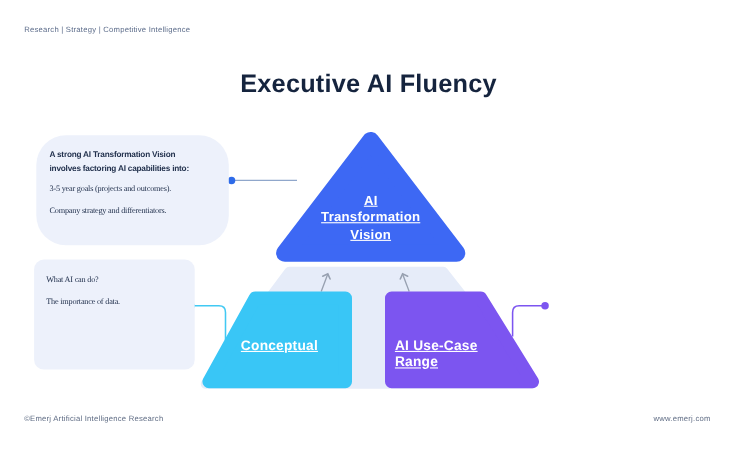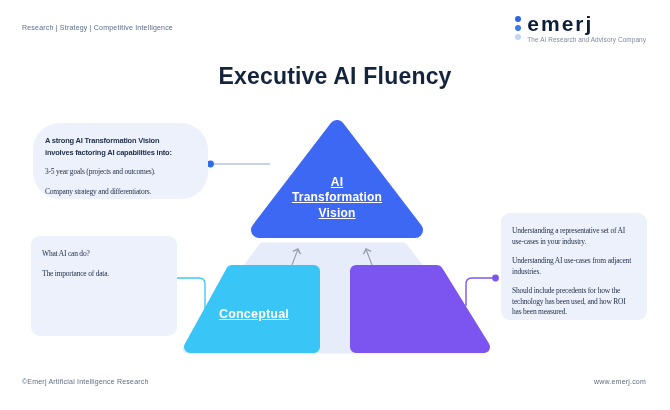--- a/index.html
+++ b/index.html
@@ -28,52 +28,41 @@
   }
   
   .callout{
     position:absolute;background:#edf1fb;border-radius:9px;color:#23324e;
     font-size:7.5px;letter-spacing:-0.2px;line-height:1.4;
   }
   .callout p{margin:0 0 9px 0;font-family:Liberation Serif, serif;}
   .callout p:last-child{margin-bottom:0;}
   .callout .bold{font-weight:700;margin-bottom:1px;}
   .callout .bold-group{margin-bottom:9px;}
-  .co-vision{left:33px;top:123px;width:175px;height:76px;padding:13px 12px;box-sizing:border-box;border-radius:27px;}
+  .co-vision{left:33px;top:123px;width:175px;height:100px;padding:13px 12px;box-sizing:border-box;border-radius:27px;}
   .co-understanding{left:31px;top:236px;width:146px;height:100px;padding:13px 11px;box-sizing:border-box;}
   .co-usecase{left:501px;top:213px;width:146px;height:107px;padding:13px 11px;box-sizing:border-box;}
   
   .diagram{position:absolute;left:0;top:0;width:670px;height:410px;}
   
   .shape-label{position:absolute;color:#ffffff;font-weight:700;letter-spacing:.2px;text-decoration:underline;}
   .lbl-top{left:262px;top:175px;width:150px;text-align:center;font-size:12px;line-height:1.28;}
   .lbl-left{left:193px;top:307px;width:122px;text-align:center;font-size:12.5px;line-height:1.2;}
   .lbl-right{left:359px;top:307px;width:124px;text-align:left;font-size:12.5px;line-height:1.2;}
   
   .ftr-left{position:absolute;left:22px;top:378px;font-size:7px;color:#5f6c84;letter-spacing:.2px;}
   .ftr-right{position:absolute;right:24px;top:378px;font-size:7px;color:#5f6c84;letter-spacing:.2px;}
 </style>
 </head>
 <body>
 
 <div class="canvas">
 
   <div class="hdr-tagline">Research | Strategy | Competitive Intelligence</div>
 
-  <div class="logo">
-    <div class="logo-dots">
-      <span class="logo-dot d1"></span>
-      <span class="logo-dot d2"></span>
-      <span class="logo-dot d3"></span>
-    </div>
-    <div class="logo-text">
-      <span class="logo-word">emerj</span>
-      <span class="logo-sub">The AI Research and Advisory Company</span>
-    </div>
-  </div>
 
   <div class="title">Executive AI Fluency</div>
 
   <svg class="diagram" viewBox="0 0 670 410" xmlns="http://www.w3.org/2000/svg">
     <defs>
       <marker id="arrowhead" markerWidth="8" markerHeight="8" refX="4" refY="4" orient="auto">
         <path d="M1,1 L4,4 L1,7" fill="none" stroke="#97a0b0" stroke-width="1.2" stroke-linecap="round"></path>
       </marker>
     </defs>
 
@@ -105,37 +94,36 @@
   </svg>
 
   <div class="shape-label lbl-top">
     <div>AI</div>
     <div>Transformation</div>
     <div>Vision</div>
   </div>
   <div class="shape-label lbl-left">
     <div>Conceptual</div>
   </div>
+  <div class="shape-label lbl-right">
+    <div>AI Use-Case</div>
+    <div>Range</div>
+  </div>
 
   <div class="callout co-vision">
     <div class="bold-group">
       <div class="bold">A strong AI Transformation Vision</div>
       <div class="bold">involves factoring AI capabilities into:</div>
     </div>
     <p>3-5 year goals (projects and outcomes).</p>
     <p>Company strategy and differentiators.</p>
   </div>
 
   <div class="callout co-understanding">
     <p>What AI can do?</p>
     <p>The importance of data.</p>
   </div>
 
-  <div class="callout co-usecase">
-    <p>Understanding a representative set of AI use-cases in your industry.</p>
-    <p>Understanding AI use-cases from adjacent industries.</p>
-    <p>Should include precedents for how the technology has been used, and how ROI has been measured.</p>
-  </div>
 
   <div class="ftr-left">©Emerj Artificial Intelligence Research</div>
   <div class="ftr-right">www.emerj.com</div>
 
 </div>
 
 </body></html>

